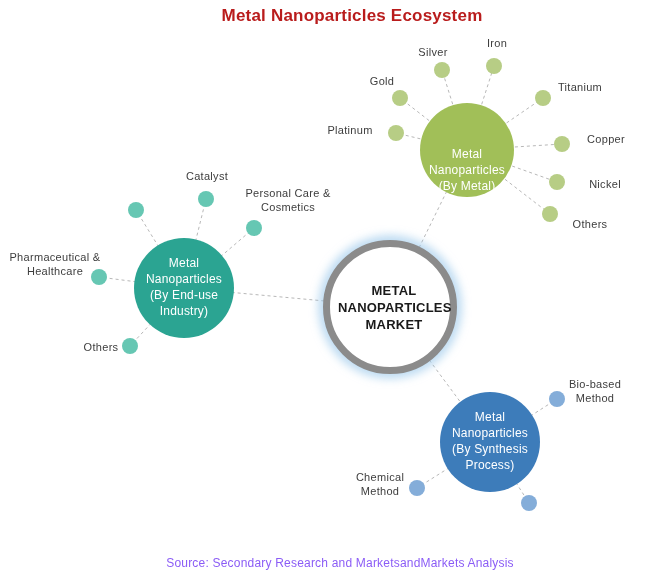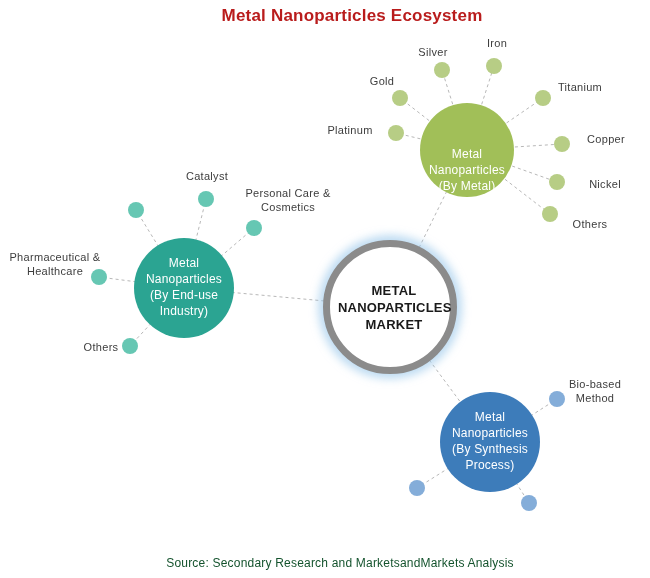--- a/index.html
+++ b/index.html
@@ -8,21 +8,21 @@
     font-family:"Liberation Sans","DejaVu Sans",sans-serif;
   }
   #lines{position:absolute;left:0;top:0;width:650px;height:578px;}
   #lines line{stroke:#b8b8b8;stroke-width:1;stroke-dasharray:3 3;}
   .title{
     position:absolute;left:352px;top:6px;transform:translateX(-50%);
     font-size:17px;font-weight:bold;color:#b91c1c;white-space:nowrap;letter-spacing:0.2px;
   }
   .source{
     position:absolute;left:340px;top:556px;transform:translateX(-50%);
-    font-size:12px;color:#14532d;white-space:nowrap;letter-spacing:0.2px;
+    font-size:12px;color:#8b5cf6;white-space:nowrap;letter-spacing:0.2px;
   }
   .center-node{
     position:absolute;left:323px;top:240px;width:120px;height:120px;
     background:#fff;border:7px solid #8b8b8b;border-radius:50%;
     box-shadow:0 0 9px 5px rgba(148,196,233,0.6);
     display:flex;align-items:center;justify-content:flex-end;text-align:center;
   }
   .center-node .label{
     font-size:13px;font-weight:bold;color:#1a1a1a;line-height:17px;letter-spacing:0.2px;
     width:112px;
@@ -119,16 +119,17 @@
   <div class="sat-label wrap" style="left:55px;top:265px;width:108px;">Pharmaceutical &amp; Healthcare</div>
   <div class="sat-label" style="left:101px;top:348px;">Others</div>
 
   <div class="hub hub-synthesis">
     <div class="label">Metal Nanoparticles (By Synthesis Process)</div>
   </div>
   <div class="dot dot-synthesis" style="left:549px;top:391px;"></div>
   <div class="dot dot-synthesis" style="left:409px;top:480px;"></div>
   <div class="dot dot-synthesis" style="left:521px;top:495px;"></div>
   <div class="sat-label wrap" style="left:595px;top:392px;width:70px;">Bio-based Method</div>
+  <div class="sat-label wrap" style="left:380px;top:485px;width:66px;">Chemical Method</div>
 
   <div class="source">Source: Secondary Research and MarketsandMarkets Analysis</div>
 
 </div>
 
 </body></html>

